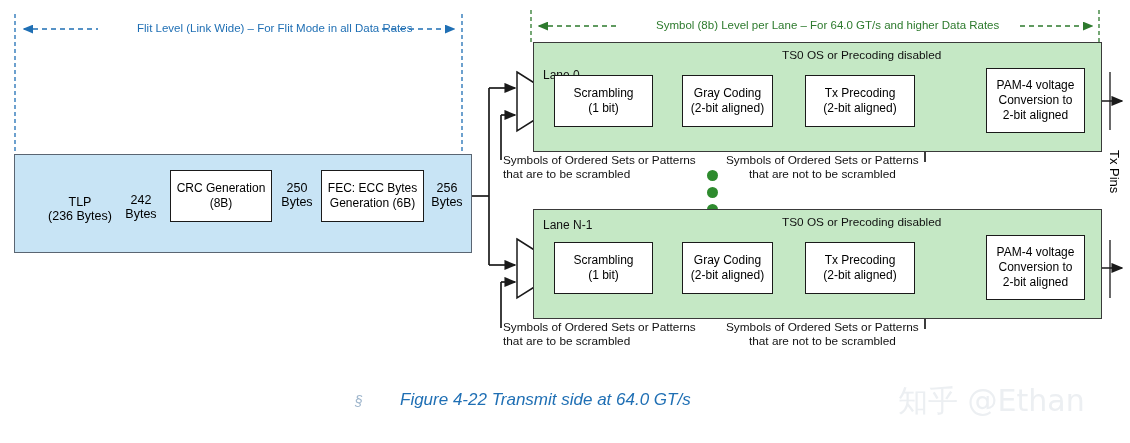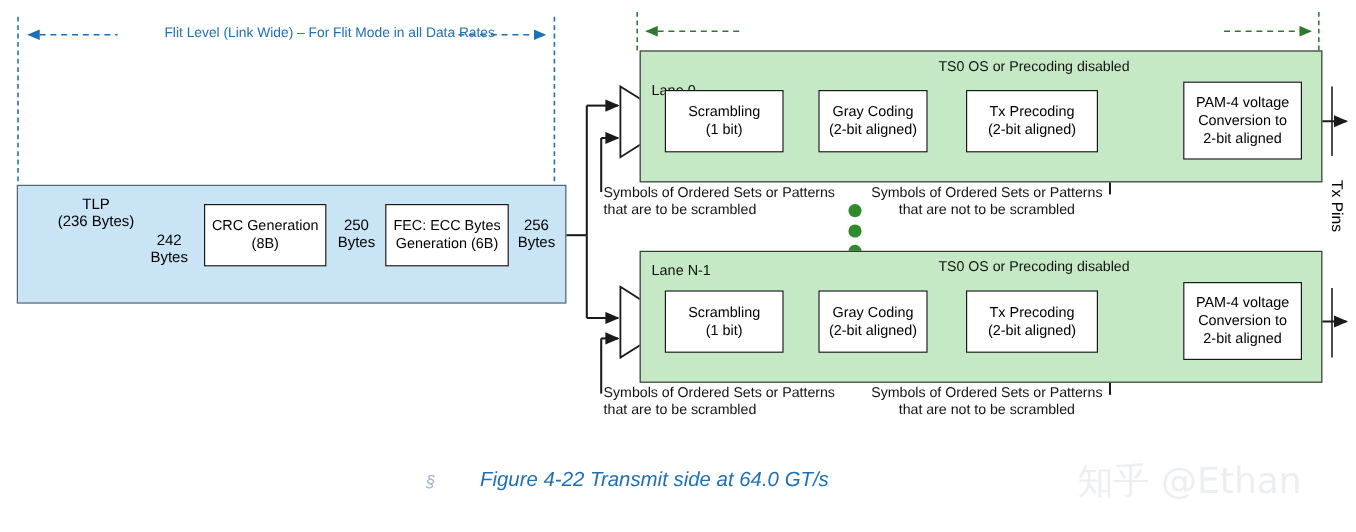--- a/index.html
+++ b/index.html
@@ -19,21 +19,21 @@
   .lane-title{position:absolute;font-size:12px;color:#111;white-space:nowrap;margin-top:20px;}
 
   
   .blk{position:absolute;background:#ffffff;border:1.3px solid #1a1a1a;
        display:flex;align-items:center;justify-content:center;text-align:center;
        font-size:12px;line-height:1.25;color:#000;box-sizing:border-box;}
 
   
   .note{position:absolute;font-size:11.8px;color:#111;white-space:pre;line-height:1.22;}
   .bytes{position:absolute;font-size:12.5px;color:#000;text-align:center;line-height:1.15;}
-  .sig{position:absolute;font-size:12.5px;color:#000;text-align:center;line-height:1.15;}
+  .sig{position:absolute;font-size:12.5px;color:#000;text-align:center;line-height:1.15;margin-top:32px;}
 
   .txpins{position:absolute;font-size:13px;color:#000;
           transform:rotate(90deg);transform-origin:left top;white-space:nowrap;}
 
   
   .caption{position:absolute;font-size:17px;font-style:italic;color:#1f6fb4;
            font-family:"Liberation Sans","DejaVu Sans",sans-serif;white-space:nowrap;}
   .section-mark{position:absolute;font-size:14px;color:#9fb6cc;font-style:italic;}
   .watermark{position:absolute;font-size:30px;color:#eceff2;white-space:nowrap;
              font-family:"DejaVu Sans",sans-serif;}
@@ -157,20 +157,21 @@
       <polygon points="965,246 984,258 984,279 965,291"></polygon>
     </g>
 
     <g>
       <line x1="1110" y1="72" x2="1110" y2="130" stroke="#1a1a1a" stroke-width="1.3"></line>
       <line x1="1110" y1="240" x2="1110" y2="298" stroke="#1a1a1a" stroke-width="1.3"></line>
     </g>
   </svg>
 
   <div class="brk-label blue-lbl" style="left:101px;top:22px;">Flit Level (Link Wide) – For Flit Mode in all Data Rates</div>
+  <div class="brk-label green-lbl" style="left:620px;top:19px;">Symbol (8b) Level per Lane – For 64.0 GT/s and higher Data Rates</div>
 
   <div class="bluebox" style="left:14px;top:154px;width:456px;height:97px;"></div>
 
   <div class="sig" style="left:32px;top:163px;width:96px;">
     <div>TLP</div>
     <div>(236 Bytes)</div>
   </div>
 
   <div class="bytes" style="left:119px;top:193px;width:44px;">
     <div>242</div>

